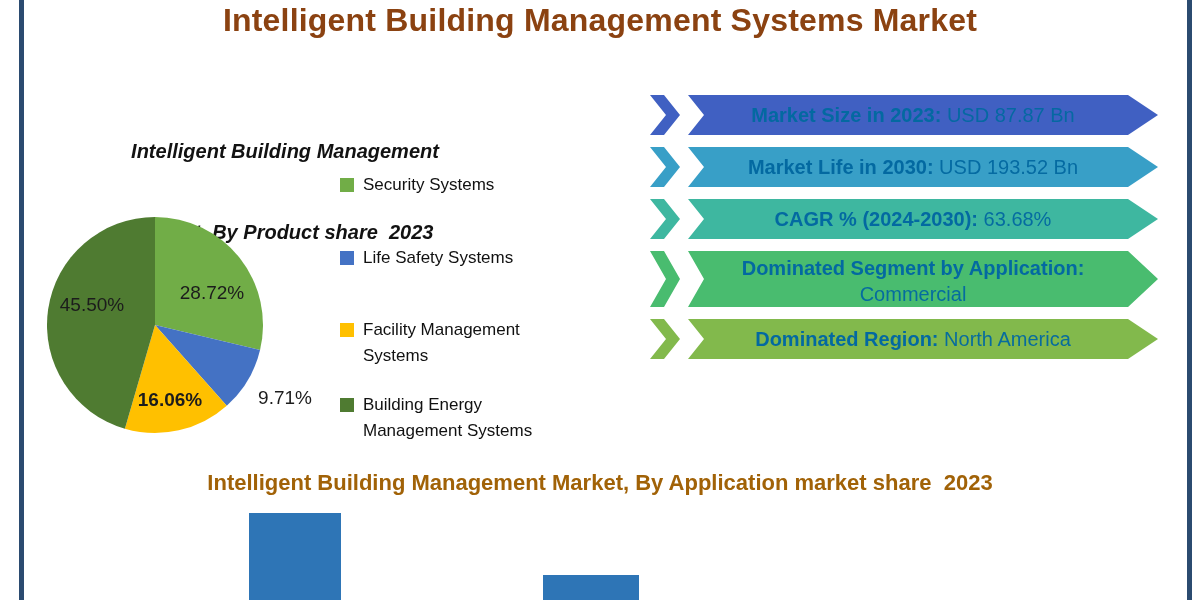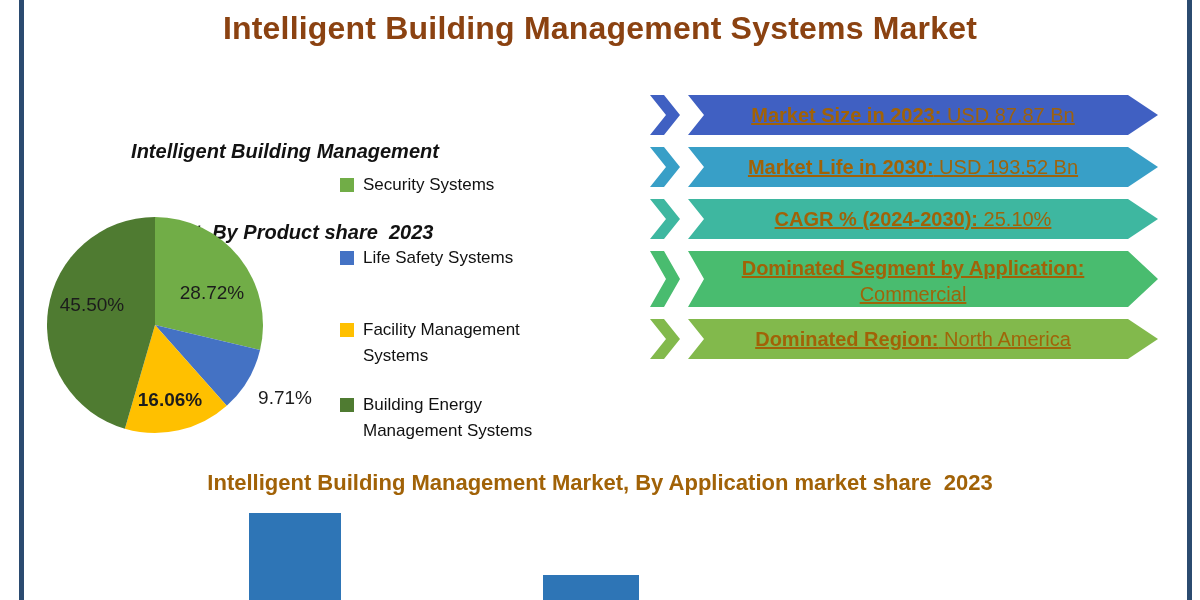--- a/index.html
+++ b/index.html
@@ -5,21 +5,21 @@
   html,body { margin:0; padding:0; background:#fff; }
   .frame {
     position:relative; width:1200px; height:600px; background:#ffffff;
     font-family:"Liberation Sans", sans-serif; overflow:hidden;
   }
   .border-v { position:absolute; top:0; width:5px; height:600px; background:#2B4B70; }
   .border-left  { left:19px; }
   .border-right { left:1187px; }
 
   .main-title {
-    position:absolute; top:0; left:30px; right:30px; margin:8px; padding-top:2px;
+    position:absolute; top:0; left:30px; right:30px; margin:0; padding-top:2px;
     text-align:center; font-size:32px; font-weight:bold; color:#8B4211; letter-spacing:0.2px;
   }
 
   .pie-title {
     position:absolute; left:45px; top:84px; width:480px; text-align:center;
     font-size:20px; font-weight:bold; color:#121212; line-height:27px; white-space:pre-wrap;font-style:italic;
   }
   .pie-svg { position:absolute; left:45px; top:215px; width:220px; height:220px; }
 
   .pie-label { position:absolute; width:90px; text-align:center; font-size:19px; color:#1c1c1c; }
@@ -35,21 +35,21 @@
   .legend-swatch { width:14px; height:14px; margin-top:6px; flex:none; }
   .legend-text { max-width:208px; }
   .leg-0 { top:172px; } .leg-1 { top:245px; } .leg-2 { top:317px; } .leg-3 { top:392px; }
 
   .keyfacts {
     position:absolute; left:650px; top:95px; width:510px;
     display:flex; flex-direction:column; gap:12px;
   }
   .banner { position:relative; width:510px; }
   .banner svg { position:absolute; left:0; top:0; }
-  .banner-text { position:relative; color:#a16207; text-align:center; padding:0 52px 0 68px;text-decoration:underline; }
+  .banner-text { position:relative; color:#0369a1; text-align:center; padding:0 52px 0 68px; }
   .h40 .banner-text { line-height:40px; font-size:20px; white-space:nowrap; }
   .h56 .banner-text { padding-top:4px; line-height:26px; font-size:20px; }
   .bl { font-weight:bold; }
   .bv { font-weight:normal; opacity:0.96; }
 
   .bar-title {
     position:absolute; left:30px; right:30px; top:470px; text-align:center;
     font-size:22px; font-weight:bold; color:#a16207; white-space:pre-wrap;
   }
   .bar { position:absolute; }
@@ -112,21 +112,21 @@
           <polygon points="0,0 14,0 30,20 14,40 0,40 16,20" fill="#389FC7"></polygon>
           <polygon points="38,0 478,0 508,20 478,40 38,40 54,20" fill="#389FC7"></polygon>
         </svg>
         <div class="banner-text"><span class="bl">Market Life in 2030:</span><span class="bv"> USD 193.52 Bn</span></div>
       </div>
       <div class="banner h40" style="height: 40px;">
         <svg viewBox="0 0 510 40" width="510" height="40">
           <polygon points="0,0 14,0 30,20 14,40 0,40 16,20" fill="#3EB7A0"></polygon>
           <polygon points="38,0 478,0 508,20 478,40 38,40 54,20" fill="#3EB7A0"></polygon>
         </svg>
-        <div class="banner-text"><span class="bl">CAGR % (2024-2030):</span><span class="bv"> 25.10%</span></div>
+        <div class="banner-text"><span class="bl">CAGR % (2024-2030):</span><span class="bv"> 63.68%</span></div>
       </div>
       <div class="banner h56" style="height: 56px;">
         <svg viewBox="0 0 510 56" width="510" height="56">
           <polygon points="0,0 14,0 30,28 14,56 0,56 16,28" fill="#49BC6F"></polygon>
           <polygon points="38,0 478,0 508,28 478,56 38,56 54,28" fill="#49BC6F"></polygon>
         </svg>
         <div class="banner-text">
           <div class="bl">Dominated Segment by Application:</div>
           <div class="bv">Commercial</div>
         </div>

